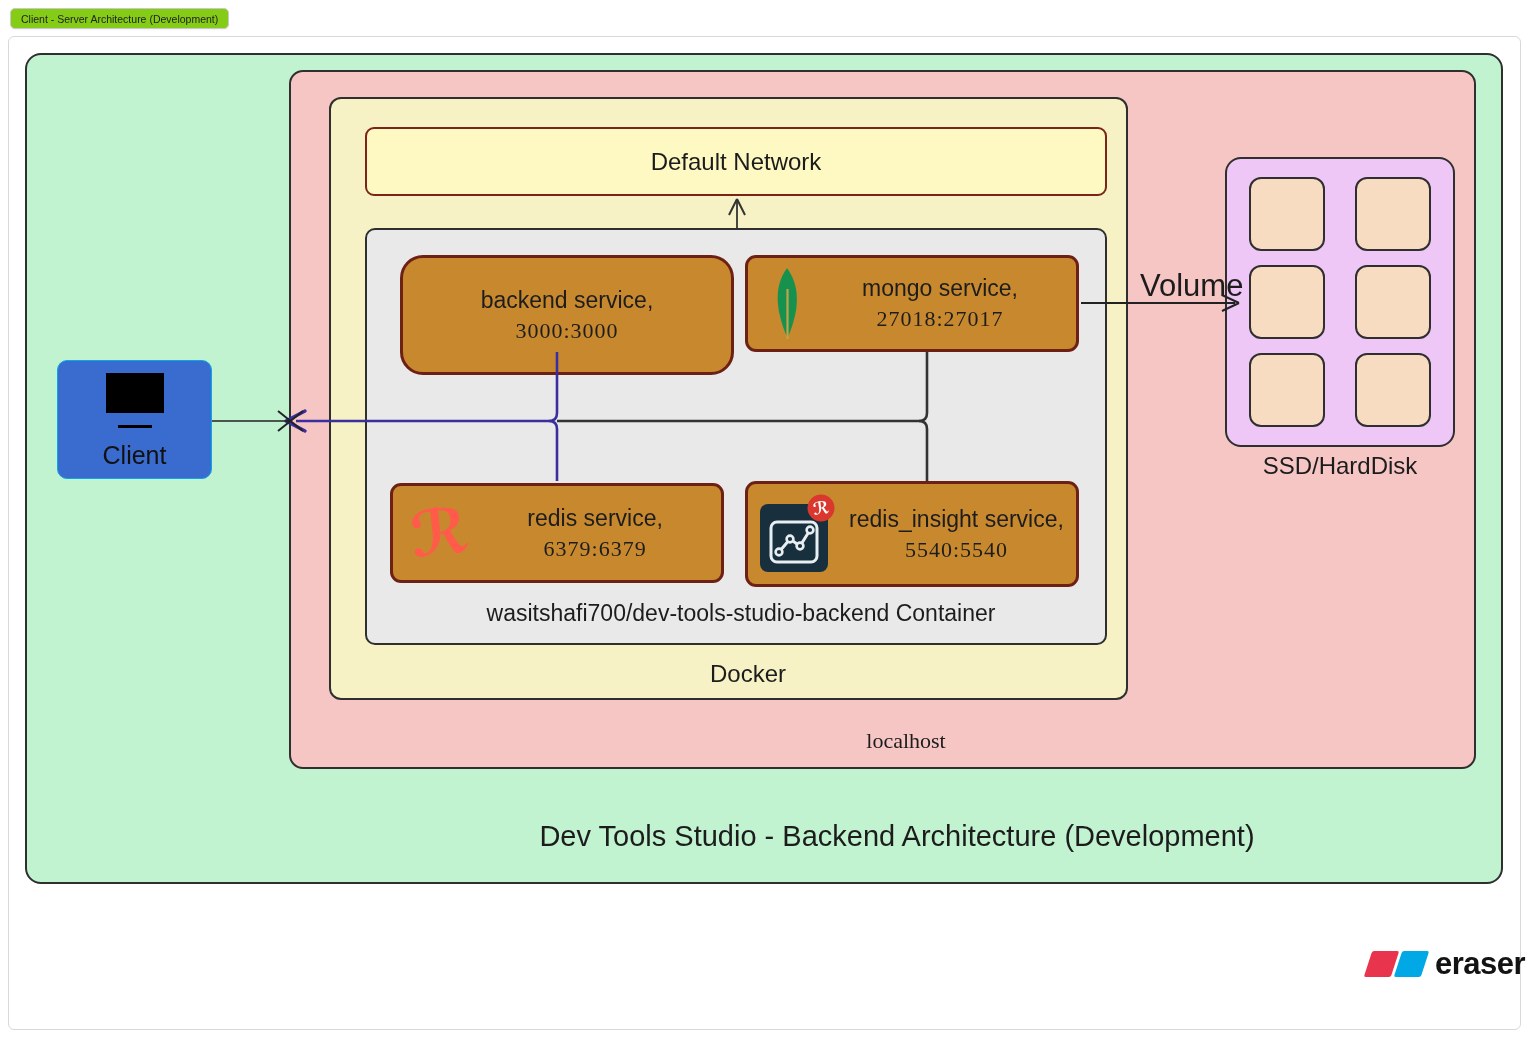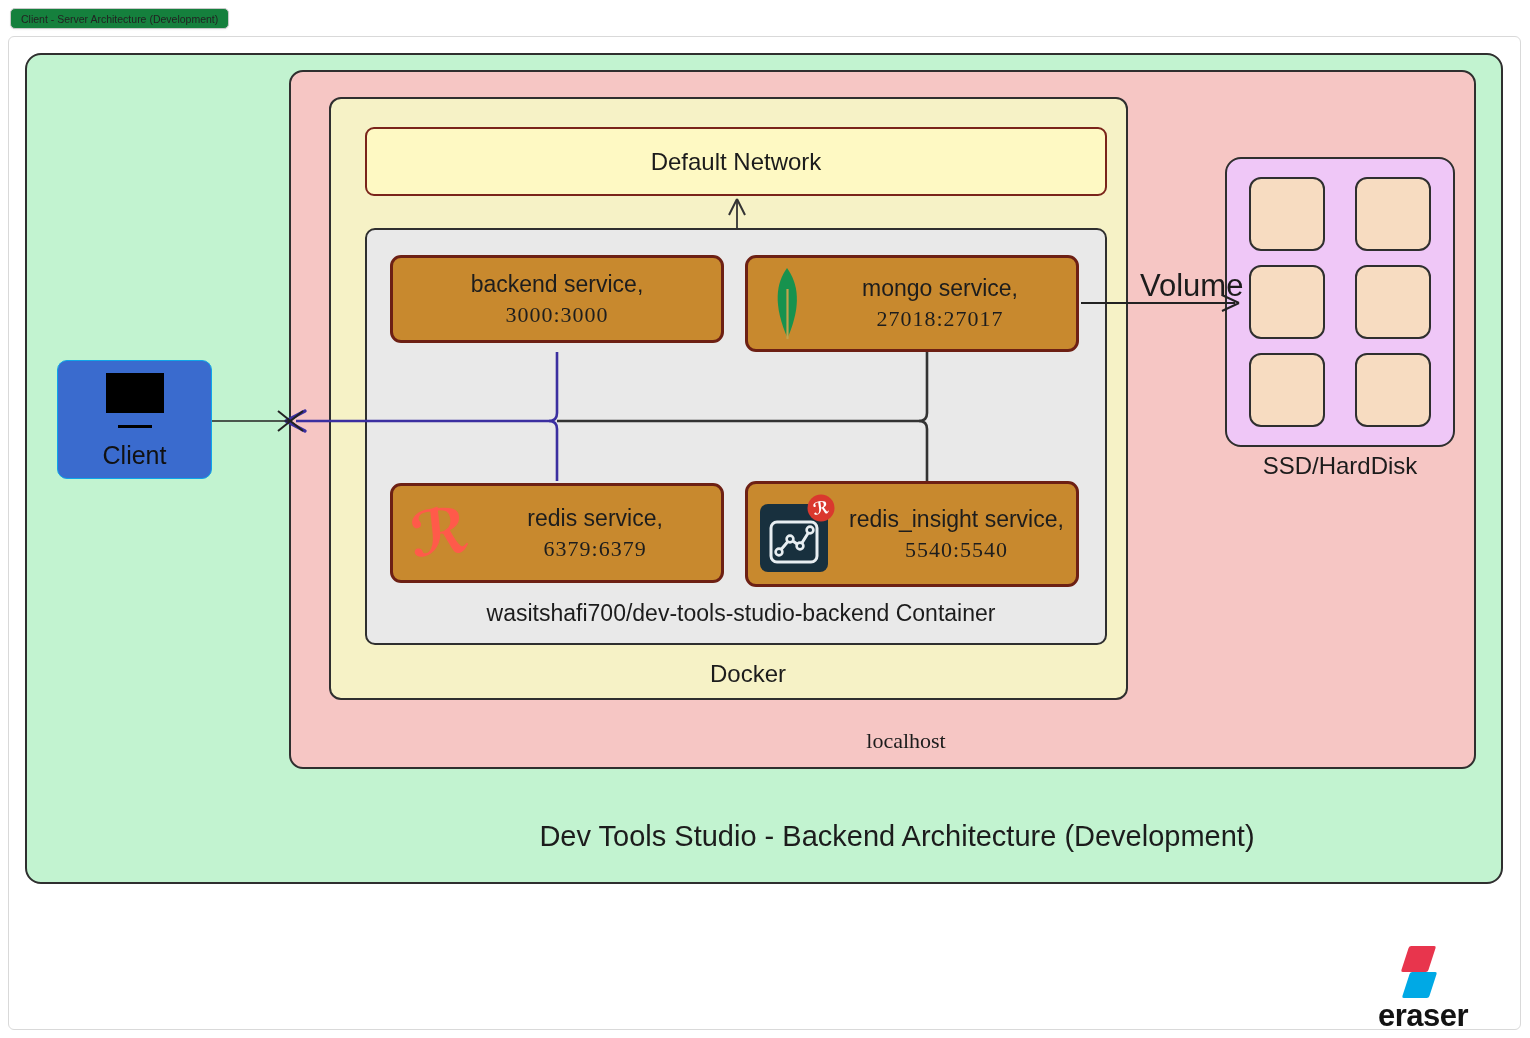--- a/index.html
+++ b/index.html
@@ -3,40 +3,40 @@
 <meta charset="utf-8">
 <style>
   * { margin:0; padding:0; box-sizing:border-box; }
   body { background:#fff; font-family:"Liberation Sans", sans-serif; }
   #page { position:relative; width:1530px; height:1038px; background:#fff; overflow:hidden; }
 
   .frame { position:absolute; left:8px; top:36px; width:1513px; height:994px;
            border:1px solid #d9d9d9; border-radius:6px; background:#fff; }
 
   .doc-tab { position:absolute; left:10px; top:8px; height:21px; padding:0 10px;
-             display:flex; align-items:center; background:#15803d; border:1px solid #c9c9c9;
+             display:flex; align-items:center; background:#84cc16; border:1px solid #c9c9c9;
              border-radius:5px; font-size:10.5px; color:#222; box-shadow:0 1px 2px rgba(0,0,0,.05); }
 
   .zone { position:absolute; border:2px solid #2f2f2f; }
   .zone-label { position:absolute; transform:translateX(-50%); color:#1c1c1c; white-space:nowrap; }
 
   #zone-green { left:25px; top:53px; width:1478px; height:831px; background:#c2f3d0; border-radius:16px; }
   #zone-pink  { left:289px; top:70px; width:1187px; height:699px; background:#f6c6c4; border-radius:14px; }
   #zone-yellow{ left:329px; top:97px; width:799px;  height:603px; background:#f6f2c6; border-radius:12px; }
   #zone-gray  { left:365px; top:228px; width:742px; height:417px; background:#e9e9e9; border-radius:10px; }
 
   #network-bar { left:365px; top:127px; width:742px; height:69px; background:#fef9c3;
                  border:2.5px solid #7a241a; border-radius:9px; display:flex; align-items:center;
                  justify-content:center; font-size:24px; color:#1c1c1c; position:absolute; }
 
   .svc { position:absolute; background:#c8892e; border:3px solid #6d2014; border-radius:11px;
          display:flex; align-items:center; }
   .svc-text { flex:1; text-align:center; color:#1d1d1d; font-size:23px; line-height:1.4; }
   .svc-ports { font-family:Liberation Serif, serif; font-size:22px; letter-spacing:1px; }
-  #svc-backend { left:390px; top:255px; width:334px; height:88px; }
+  #svc-backend { left:400px; top:255px; width:334px; height:120px;border-radius:23px; }
   #svc-mongo   { left:745px; top:255px; width:334px; height:97px; }
   #svc-redis   { left:390px; top:483px; width:334px; height:100px; }
   #svc-redis-insight { left:745px; top:481px; width:334px; height:106px; }
 
   .mongo-leaf { margin-left:22px; flex:0 0 auto; }
   .redis-r { margin-left:18px; flex:0 0 auto; font-family:"DejaVu Sans", sans-serif;
              font-size:62px; font-weight:bold; color:#ff5a4a; transform:rotate(-6deg);
              line-height:1; }
   .ri-icon { margin-left:9px; flex:0 0 auto; }
 
@@ -50,21 +50,21 @@
   #storage-box { position:absolute; left:1225px; top:157px; width:230px; height:290px;
                  background:#efc7f7; border:2px solid #2f2f2f; border-radius:16px;
                  padding:18px 22px; display:grid; grid-template-columns:1fr 1fr;
                  grid-template-rows:1fr 1fr 1fr; column-gap:30px; row-gap:14px; }
   .disk-cell { background:#f7dcc1; border:2px solid #2f2f2f; border-radius:12px; }
 
   .float-label { position:absolute; color:#1c1c1c; white-space:nowrap; }
 
   #connectors { position:absolute; left:0; top:0; pointer-events:none; }
 
-  .eraser-logo { position:absolute; left:1368px; top:946px; display:flex; align-items:center;flex-direction:column; }
+  .eraser-logo { position:absolute; left:1368px; top:946px; display:flex; align-items:center; }
   .para { width:27px; height:26px; border-radius:2px; }
   .para-red  { background:#e8354d; transform:skewX(-18deg); }
   .para-blue { background:#00a9e5; transform:skewX(-18deg); margin-left:3px; }
   .eraser-word { margin-left:10px; font-size:31px; font-weight:bold; color:#131313;
                  letter-spacing:-0.5px; font-family:"Liberation Sans", sans-serif; }
 </style>
 </head>
 <body>
 
 <div id="page">

